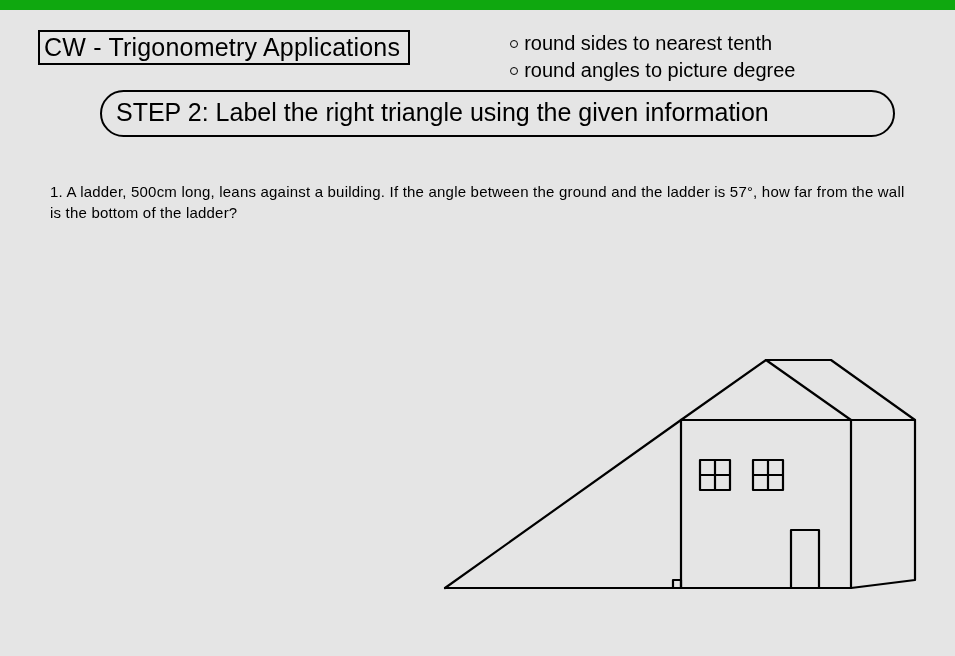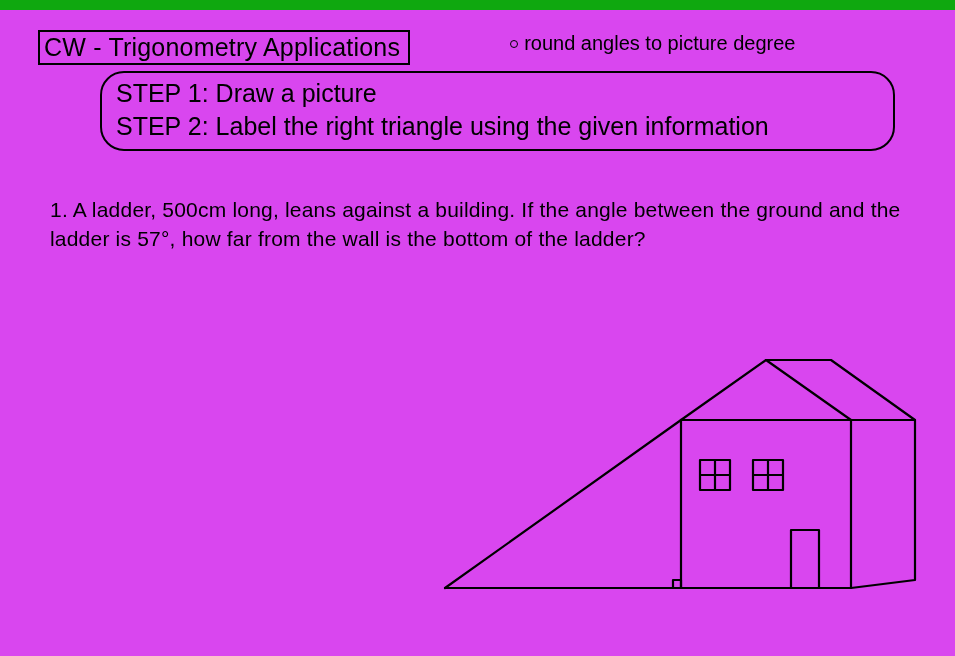--- a/index.html
+++ b/index.html
@@ -6,21 +6,21 @@
   body {
     margin: 0;
     padding: 0;
     font-family: Arial, Helvetica, sans-serif;
     background: #fff;
   }
   .page {
     width: 955px;
     height: 656px;
     position: relative;
-    background: #d946ef;
+    background: #e5e5e5;
   }
   .top-bar {
     width: 100%;
     height: 10px;
     background: #0fa80f;
   }
   .header-row {
     display: flex;
     align-items: flex-start;
     margin-top: 20px;
@@ -59,21 +59,21 @@
     border: 2px solid #000;
     border-radius: 24px;
     padding: 4px 14px 6px 14px;
     font-size: 25px;
     font-family: Tahoma, Geneva, Verdana, sans-serif;
     line-height: 1.32;
     margin-left: 100px;
   }
   .problem {
     margin: 44px 50px 0 50px;
-    font-size: 21px;
+    font-size: 15px;
     letter-spacing: 0.2px;
     line-height: 1.4;
   }
   .house-svg {
     position: absolute;
     right: 30px;
     bottom: 36px;
   }
 </style>
 </head>
@@ -82,27 +82,30 @@
 <div class="page">
   <div class="top-bar"></div>
 
   <div class="header-row">
     <div class="title-box">
       <span>CW - Trigonometry Applications</span>
     </div>
     <div class="notes">
       <div class="note-line">
         <span class="bullet"></span>
+        <span>round sides to nearest tenth</span>
+      </div>
+      <div class="note-line">
+        <span class="bullet"></span>
         <span>round angles to picture degree</span>
       </div>
     </div>
   </div>
 
   <div class="steps-box">
-    <div>STEP 1: Draw a picture</div>
     <div>STEP 2: Label the right triangle using the given information</div>
   </div>
 
   <div class="problem">
     <span>1. A ladder, 500cm long, leans against a building. If the angle between the ground and the ladder is 57°, how far from the wall is the bottom of the ladder?</span>
   </div>
 
   <svg class="house-svg" width="500" height="290">
     <g stroke="#000" stroke-width="2.2" fill="none" stroke-linejoin="round" stroke-linecap="round">
 

